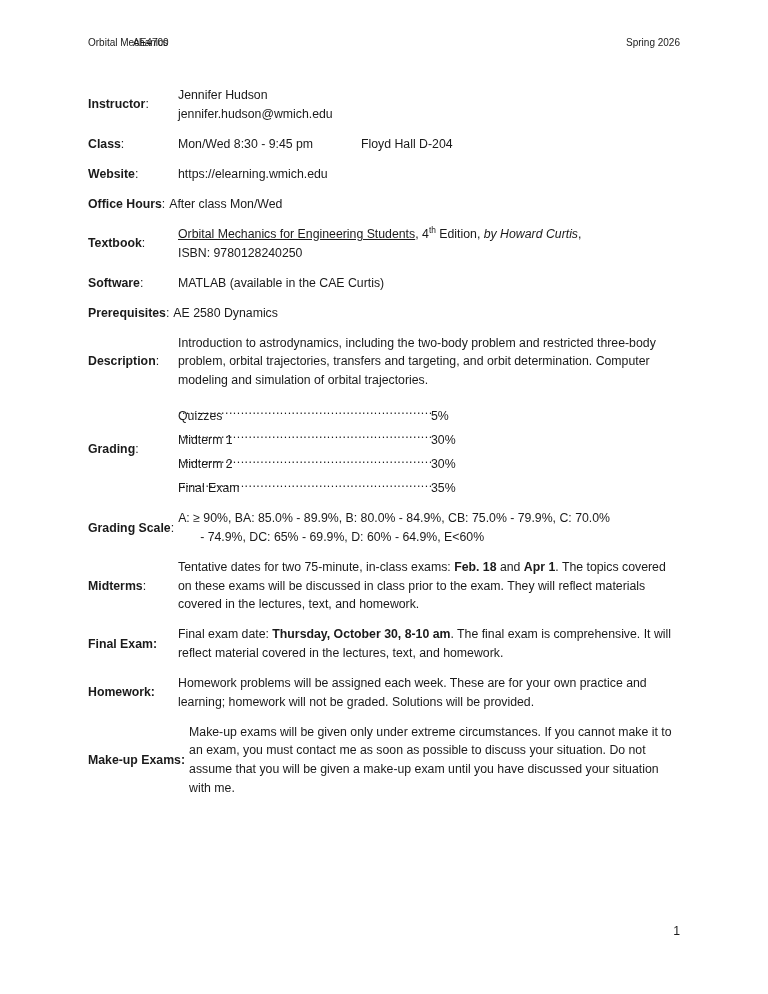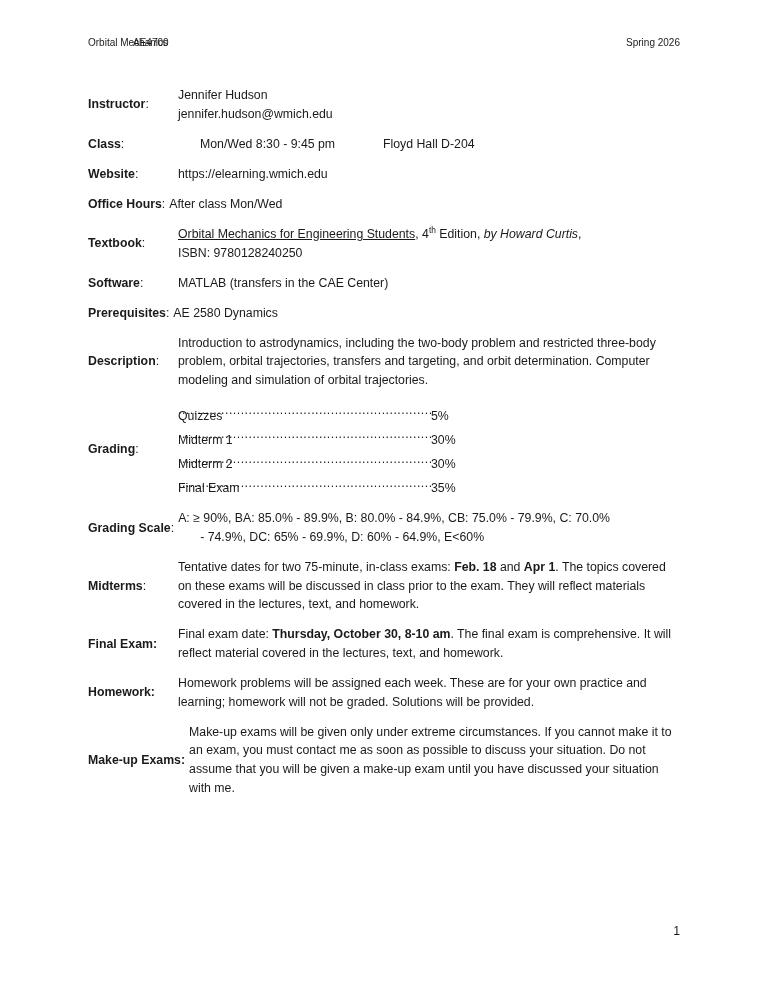--- a/index.html
+++ b/index.html
@@ -162,21 +162,21 @@
       <div class="lbl gutter"><span>Instructor</span><span class="thin">:</span></div>
       <div class="content">
         <span class="line">Jennifer Hudson</span>
         <span class="line">jennifer.hudson@wmich.edu</span>
       </div>
     </div>
 
     <div class="row">
       <div class="lbl gutter"><span>Class</span><span class="thin">:</span></div>
       <div class="content">
-        <span style="display:inline-block;width:183px;margin-left:22px;">Mon/Wed 8:30 - 9:45 pm</span><span>Floyd Hall D-204</span>
+        <span style="display:inline-block;width:183px;">Mon/Wed 8:30 - 9:45 pm</span><span>Floyd Hall D-204</span>
       </div>
     </div>
 
     <div class="row">
       <div class="lbl gutter"><span>Website</span><span class="thin">:</span></div>
       <div class="content">https://elearning.wmich.edu</div>
     </div>
 
     <div class="row">
       <div class="lbl inline"><span>Office Hours</span><span class="thin">:</span></div>
@@ -186,21 +186,21 @@
     <div class="row">
       <div class="lbl gutter"><span>Textbook</span><span class="thin">:</span></div>
       <div class="content">
         <span class="line"><span class="u">Orbital Mechanics for Engineering Students</span><span>, 4</span><sup>th</sup><span> Edition, </span><span class="i">by Howard Curtis</span><span>,</span></span>
         <span class="line">ISBN: 9780128240250</span>
       </div>
     </div>
 
     <div class="row">
       <div class="lbl gutter"><span>Software</span><span class="thin">:</span></div>
-      <div class="content">MATLAB (transfers in the CAE Center)</div>
+      <div class="content">MATLAB (available in the CAE Curtis)</div>
     </div>
 
     <div class="row">
       <div class="lbl inline"><span>Prerequisites</span><span class="thin">:</span></div>
       <div class="content">AE 2580 Dynamics</div>
     </div>
 
     <div class="row">
       <div class="lbl gutter"><span>Description</span><span class="thin">:</span></div>
       <div class="content">Introduction to astrodynamics, including the two-body problem and restricted three-body problem, orbital trajectories, transfers and targeting, and orbit determination. Computer modeling and simulation of orbital trajectories.</div>

